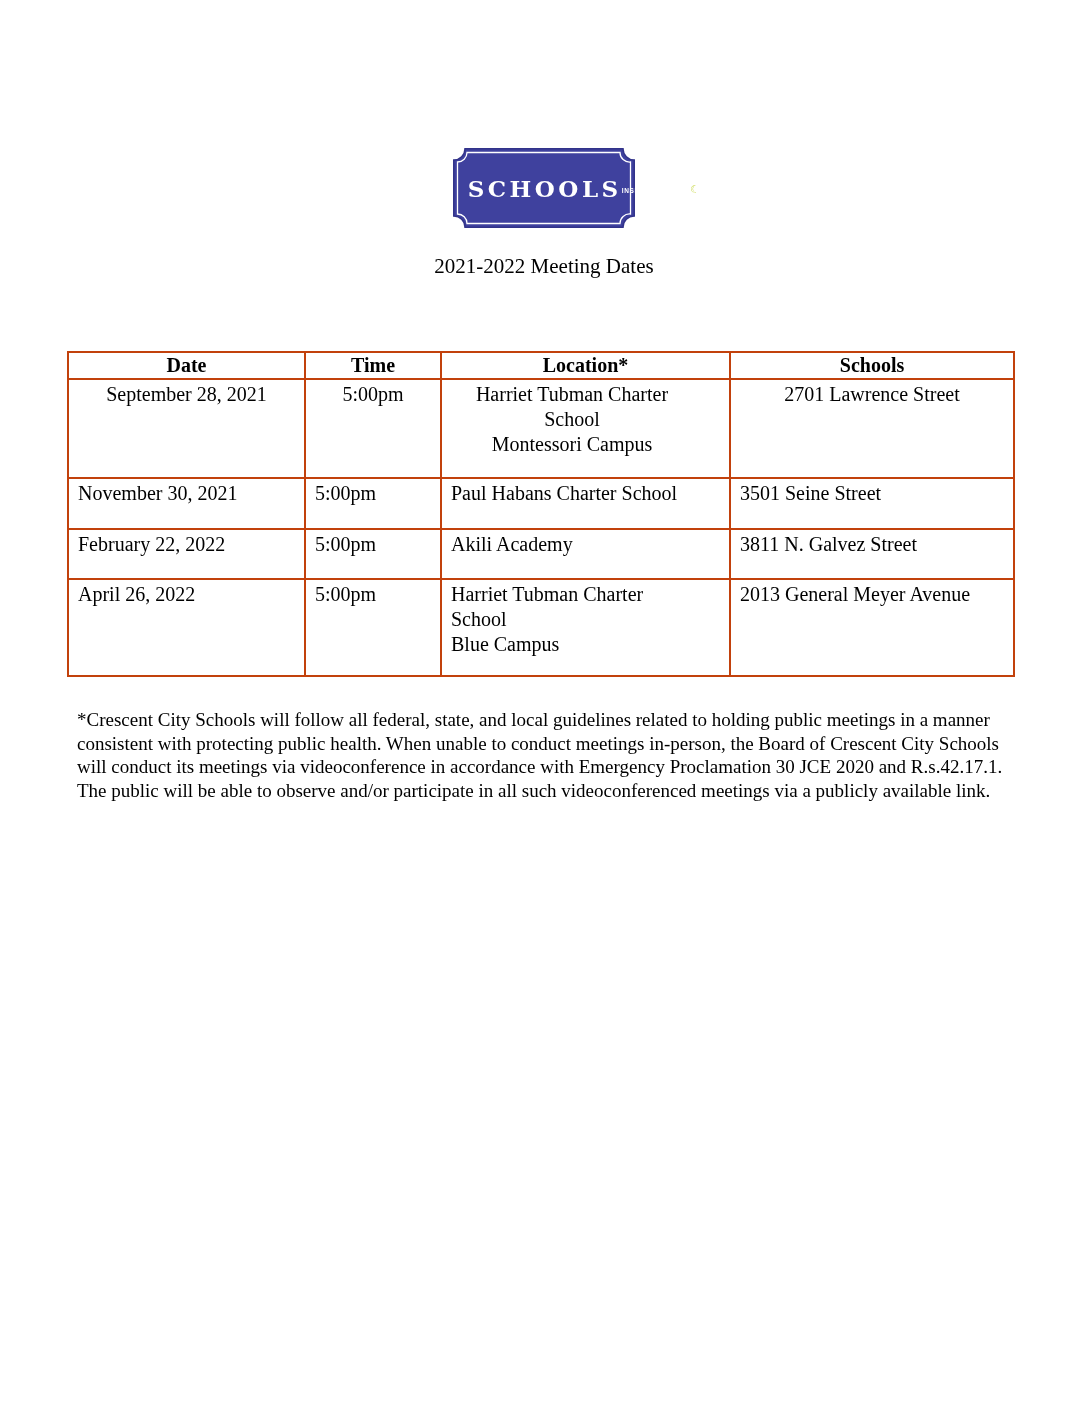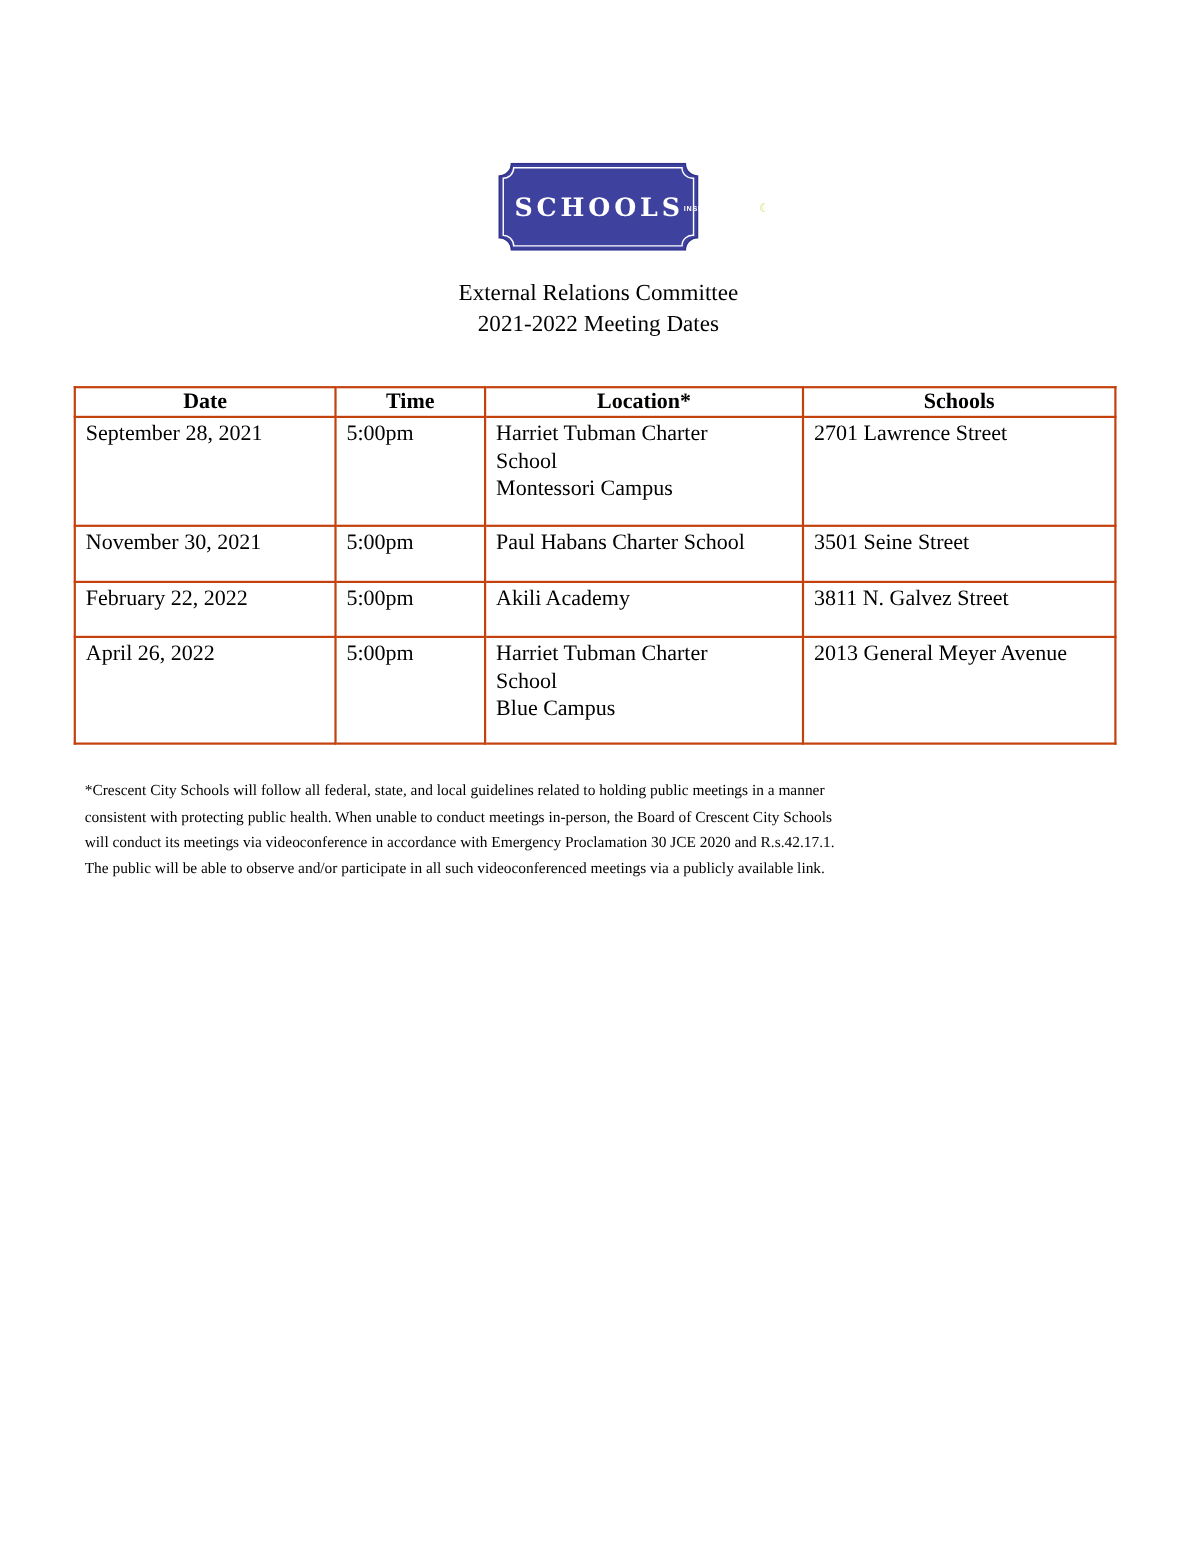--- a/index.html
+++ b/index.html
@@ -99,37 +99,37 @@
   table.meetings th {
     font-weight: bold;
     text-align: center;
     height: 27px;
     padding: 0 4px;
   }
   table.meetings td {
     text-align: left;
     padding: 2px 9px;
   }
-  tr.r1 td { height: 99px; }
+  tr.r1 td { height: 99px; text-align: center; }
   tr.r2 td { height: 51px; }
   tr.r3 td { height: 50px; }
   tr.r4 td { height: 97px; margin-left: 24px; }
   .col-date { width: 237px; }
   .col-time { width: 136px; }
   .col-loc  { width: 289px; }
   .col-addr { width: 284px; }
   .loc-line { display: block; max-width: 242px; }
 
   
   .footnote {
     position: absolute;
     left: 77px;
     top: 708px;
     width: 960px;
-    font-size: 14px;
+    font-size: 19px;
     line-height: 23.5px;
   }
 </style>
 </head>
 <body>
 
 <div class="page">
 
   <div class="logo">
     <svg width="182" height="80" viewBox="0 0 182 80">
@@ -141,21 +141,20 @@
       <div class="logo-line2">SCHOOLS</div>
       <div class="logo-tagline">
         <span>INSPIRING WORK</span>
         <span class="moon">☾</span>
         <span>INSPIRING PEOPLE</span>
       </div>
     </div>
   </div>
 
   <div class="title">
-    <div>External Relations Committee</div>
     <div>2021-2022 Meeting Dates</div>
   </div>
 
   <table class="meetings">
     <colgroup>
       <col class="col-date">
         <col class="col-time">
         <col class="col-loc">
         <col class="col-addr">
     </colgroup>

